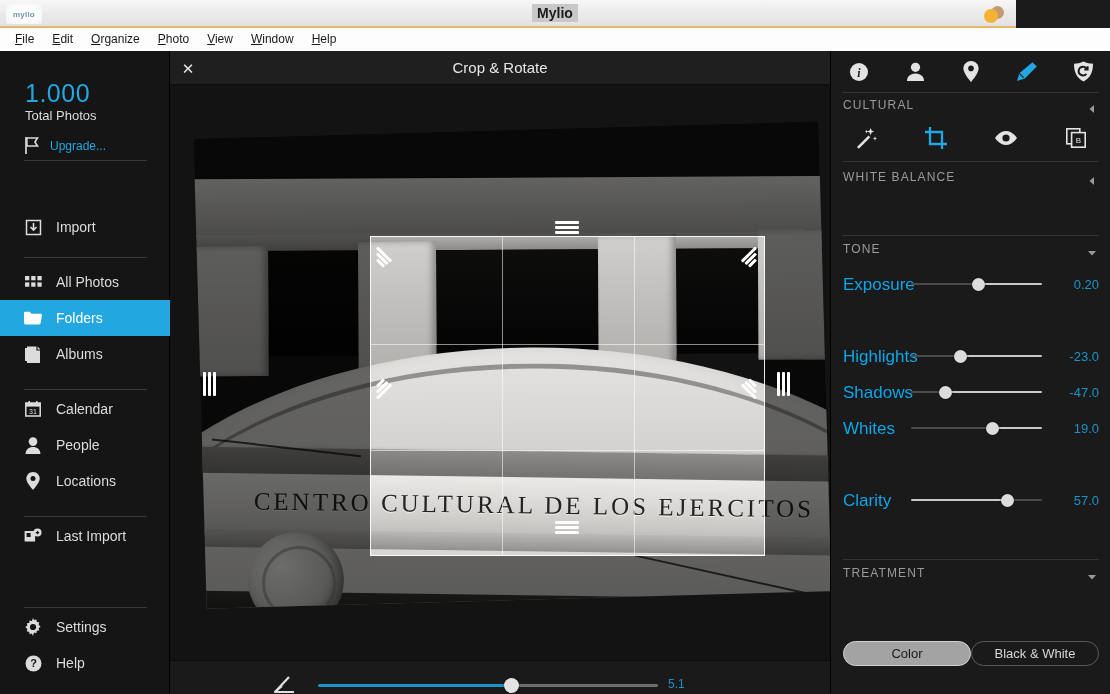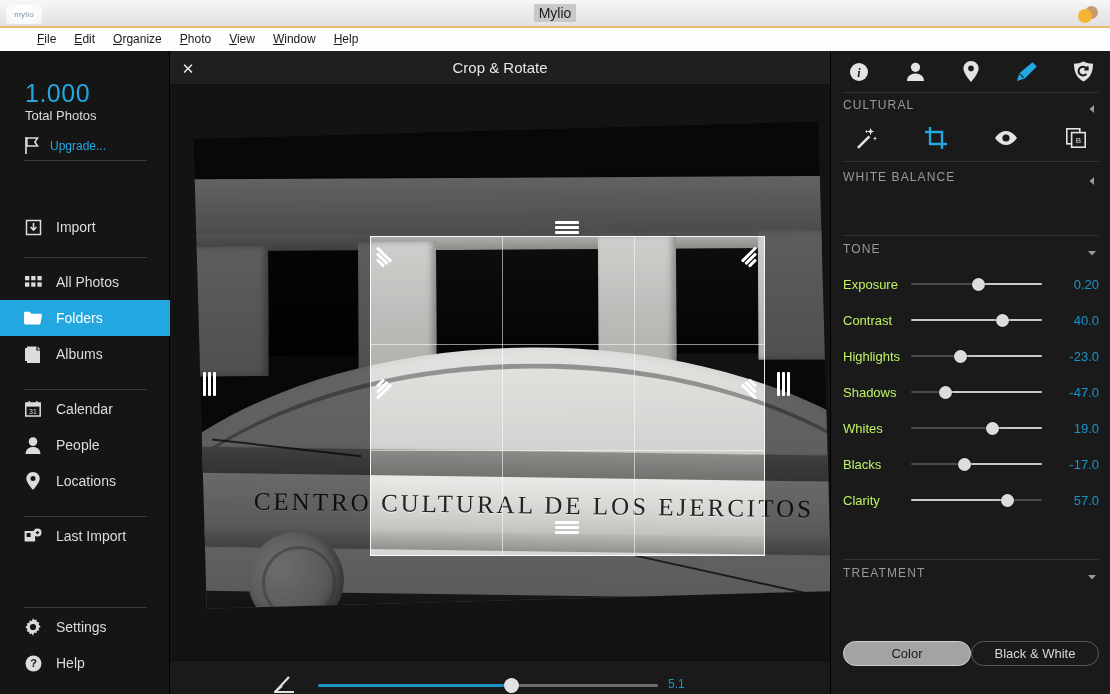--- a/index.html
+++ b/index.html
@@ -7,23 +7,24 @@
     width: 1110px; height: 694px;
     overflow: hidden;
     background: #1b1b1b;
     font-family: "Liberation Sans", sans-serif;
     -webkit-font-smoothing: antialiased;
   }
   .app { position: relative; width: 1110px; height: 694px; }
 
   
   .titlebar {
-    position: absolute; left: 0; top: 0; width: 1110px; height: 28px;
+    position: absolute; left: 0; top: 0; width: 1016px; height: 28px;
     background: linear-gradient(180deg, #f7f7f7 0%, #eaeaea 55%, #e2e2e2 100%);
     border-bottom: 2px solid #e8b96a;
+    font-weight: bold;
   }
   .tb-logo {
     position: absolute; left: 6px; top: 4px; width: 36px; height: 20px;
     background: radial-gradient(ellipse at 50% 45%, #ffffff 30%, #f0f3f5 100%);
     border-radius: 3px;
     display: flex; align-items: center; justify-content: center;
     font-size: 8px; color: #6f93ad; letter-spacing: .2px;
   }
   .tb-title {
     position: absolute; left: 0; top: 4px; width: 1110px; height: 19px;
@@ -33,21 +34,21 @@
   .tb-dots { position: absolute; right: 12px; top: 6px; width: 26px; height: 17px; }
   .tb-dots i { position: absolute; display: block; border-radius: 50%; }
   .tb-dots i.back { width: 13px; height: 13px; background: #c79a6d; right: 0; top: 0; }
   .tb-dots i.front { width: 14px; height: 14px; background: #f5b335; right: 6px; top: 3px; }
 
   
   .menubar {
     position: absolute; left: 0; top: 28px; width: 1110px; height: 23px;
     background: #fdfdfd;
   }
-  .menubar ul { list-style: none; display: flex; align-items: flex-start; height: 23px; padding-left: 28px; }
+  .menubar ul { list-style: none; display: flex; align-items: flex-start; height: 23px; padding-left: 6px; }
   .menubar li {
     font-size: 12px; color: #1a1a1a; padding: 0 9px; line-height: 23px; cursor: default;
   }
   .menubar li u { text-decoration: underline; }
 
   
   .sidebar {
     position: absolute; left: 0; top: 51px; width: 170px; height: 643px;
     background: #151515; border-right: 1px solid #000;
     color: #d6d6d6;
@@ -251,21 +252,21 @@
   .sect-head .t {
     position: absolute; left: 12px; top: 0; font-size: 12px; letter-spacing: 1.1px; color: #9a9a9a;
     line-height: 22px;
   }
   .sect-head .arr { position: absolute; right: 14px; top: 6px; width: 10px; height: 10px; }
 
   .tools { position: absolute; left: 0; width: 280px; height: 40px; display: flex; }
   .tools .tl { flex: 1; display: flex; align-items: center; justify-content: center; cursor: pointer; }
 
   .srow { position: absolute; left: 0; width: 280px; height: 22px; }
-  .srow .nm { position: absolute; left: 12px; top: 0; font-size: 13px; color: #bef264; line-height: 22px; }
+  .srow .nm { position: absolute; left: 12px; top: 0; font-size: 17px; color: #0ea5e9; line-height: 22px; }
   .srow .sl { position: absolute; left: 80px; top: 9px; width: 131px; height: 4px; }
   .srow .sl .t-left { position: absolute; left: 0; top: 0; height: 2px; background: #4a4a4a; border-radius: 1px; }
   .srow .sl .t-right { position: absolute; top: 0; height: 2px; background: #c9c9c9; border-radius: 1px; }
   .srow .sl .th {
     position: absolute; top: -5px; width: 13px; height: 13px; border-radius: 50%;
     background: #dcdcdc; box-shadow: 0 0 2px rgba(0,0,0,.7);
   }
   .srow .vl { position: absolute; right: 12px; top: 0; font-size: 13px; color: #1b93c9; line-height: 22px; text-align: right; }
 
   .toggle {
@@ -672,29 +673,20 @@
     <div class="srow" style="top:223px">
       <div class="nm">Exposure</div>
       <div class="sl">
         <div class="t-left" style="width:68px"></div>
         <div class="t-right" style="left:68px; right:0"></div>
         <div class="th" style="left:61px"></div>
       </div>
       <div class="vl">0.20</div>
     </div>
 
-    <div class="srow" style="top:259px">
-      <div class="nm">Contrast</div>
-      <div class="sl">
-        <div class="t-left" style="width:92px; background:#c9c9c9"></div>
-        <div class="t-right" style="left:92px; right:0"></div>
-        <div class="th" style="left:85px"></div>
-      </div>
-      <div class="vl">40.0</div>
-    </div>
 
     <div class="srow" style="top:295px">
       <div class="nm">Highlights</div>
       <div class="sl">
         <div class="t-left" style="width:50px"></div>
         <div class="t-right" style="left:50px; right:0"></div>
         <div class="th" style="left:43px"></div>
       </div>
       <div class="vl">-23.0</div>
     </div>
@@ -712,29 +704,20 @@
     <div class="srow" style="top:367px">
       <div class="nm">Whites</div>
       <div class="sl">
         <div class="t-left" style="width:82px"></div>
         <div class="t-right" style="left:82px; right:0"></div>
         <div class="th" style="left:75px"></div>
       </div>
       <div class="vl">19.0</div>
     </div>
 
-    <div class="srow" style="top:403px">
-      <div class="nm">Blacks</div>
-      <div class="sl">
-        <div class="t-left" style="width:54px"></div>
-        <div class="t-right" style="left:54px; right:0"></div>
-        <div class="th" style="left:47px"></div>
-      </div>
-      <div class="vl">-17.0</div>
-    </div>
 
     <div class="srow" style="top:439px">
       <div class="nm">Clarity</div>
       <div class="sl">
         <div class="t-left" style="width:97px; background:#c9c9c9"></div>
         <div class="t-right" style="left:97px; right:0; background:#4a4a4a"></div>
         <div class="th" style="left:90px"></div>
       </div>
       <div class="vl">57.0</div>
     </div>

